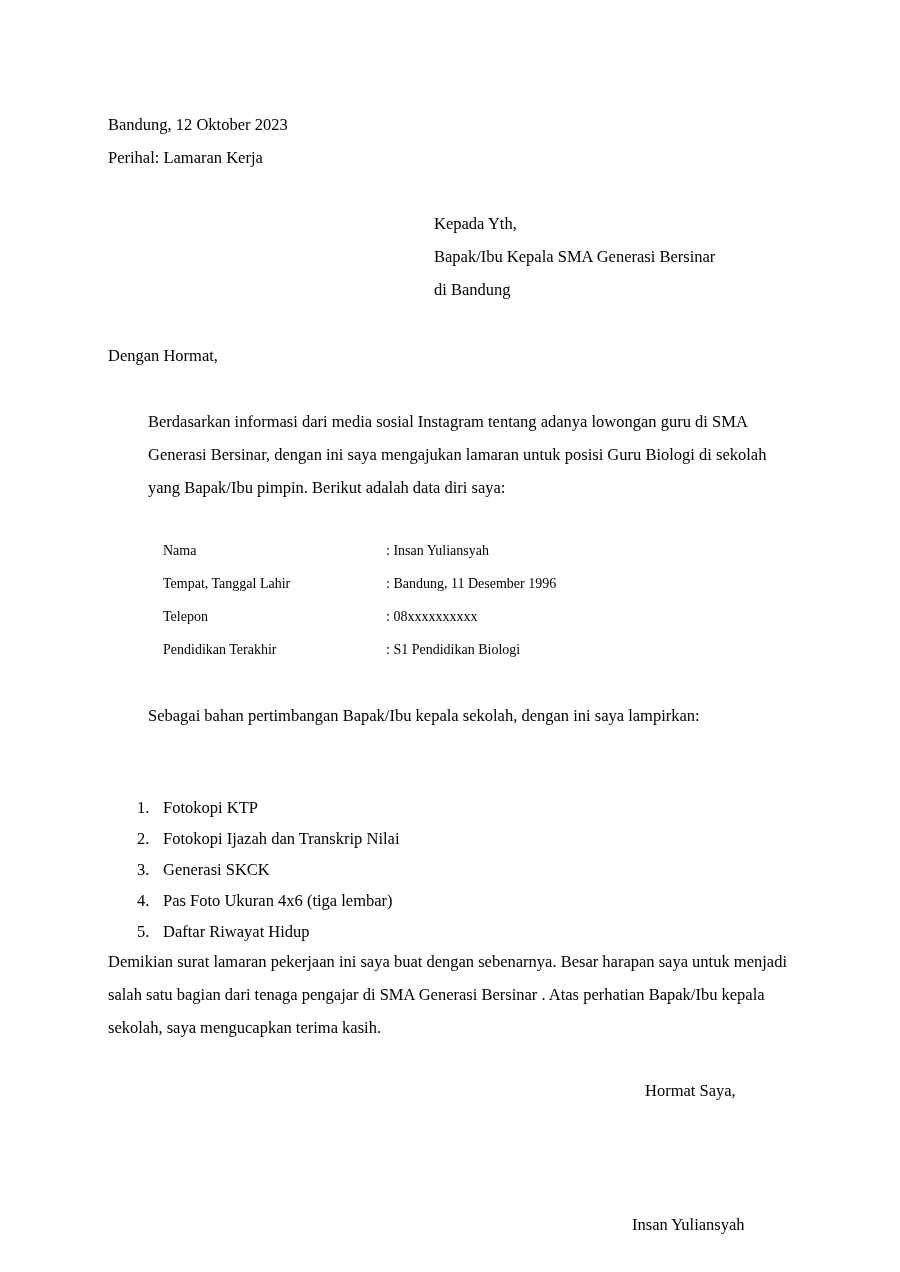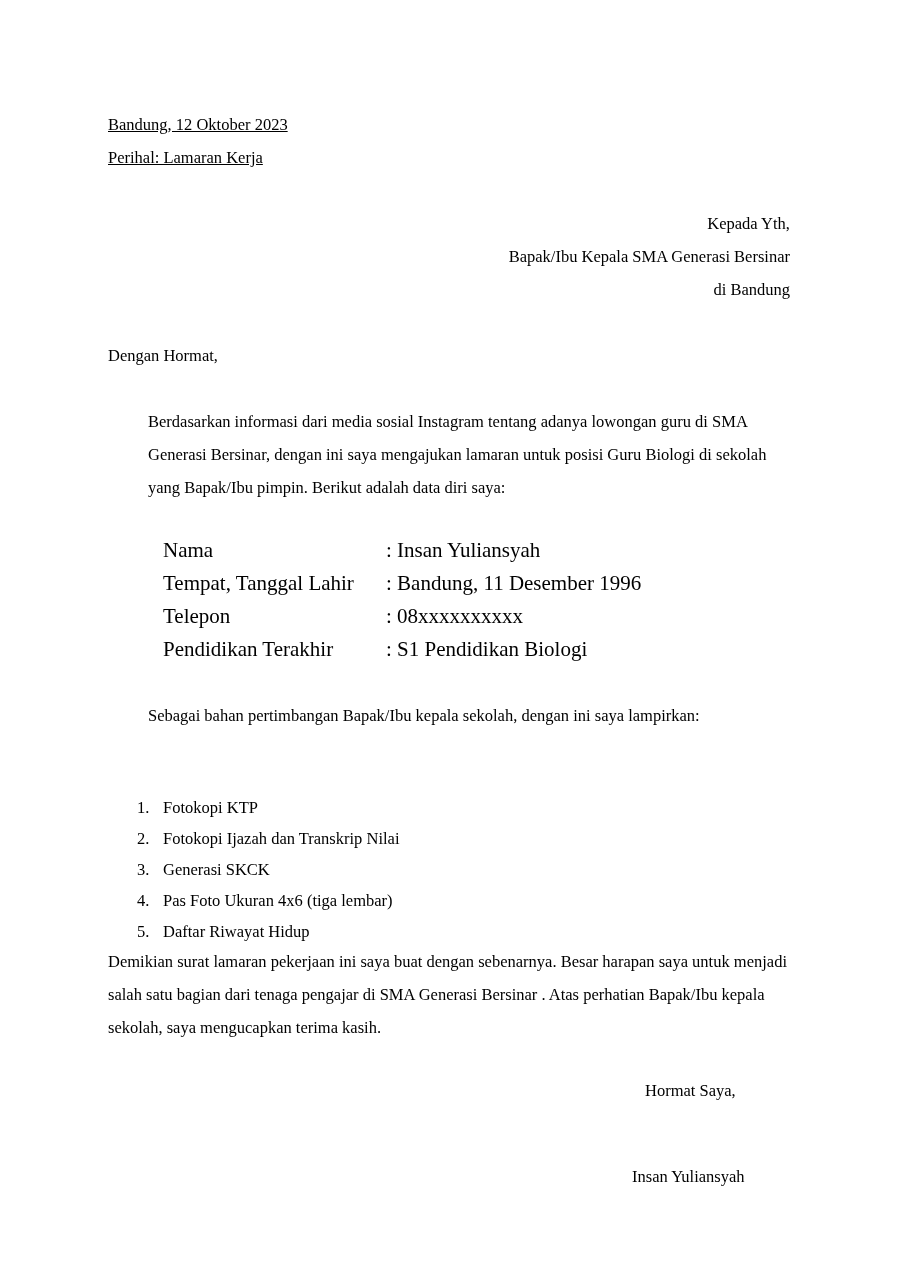--- a/index.html
+++ b/index.html
@@ -21,54 +21,52 @@
     background: #ffffff;
     box-sizing: border-box;
     padding: 108px 110px 0 108px;
   }
   .doc {
     font-size: 16.5px;
     line-height: 33px;
   }
   .letter-head {
     margin: 0;
-    text-decoration: underline;
   }
   .head-line {
     display: block;
     white-space: nowrap;
   }
   .recipient {
     margin-top: 33px;
     padding-left: 326px;
   }
   .recipient-line {
     display: block;
     white-space: nowrap;
-    text-align: right;
   }
   .salutation {
     margin-top: 33px;
   }
   .para {
     margin-top: 33px;
     text-align: left;
     max-width: 690px;
     margin-left: 40px;
   }
   .data-table {
     margin-top: 30px;
     margin-left: 55px;
     border-collapse: collapse;
   }
   .data-table td {
     padding: 0;
     height: 33px;
     vertical-align: top;
-    font-size: 21px;
+    font-size: 14px;
     line-height: 33px;
     white-space: nowrap;
   }
   .data-table td.label {
     width: 217px;
     padding-right: 6px;
   }
   .data-table td.value {
     padding-left: 0;
     margin-top: 21px;
@@ -107,20 +105,21 @@
     white-space: nowrap;
   }
   .sign-space {
     display: block;
     height: 53px;
   }
   .sign-name {
     display: block;
     white-space: nowrap;
     margin-left: -13px;
+    margin-top: 48px;
   }
 </style>
 </head>
 <body>
 
 <div class="page">
   <div class="doc">
 
     <div class="letter-head">
       <span class="head-line">Bandung, 12 Oktober 2023</span>

